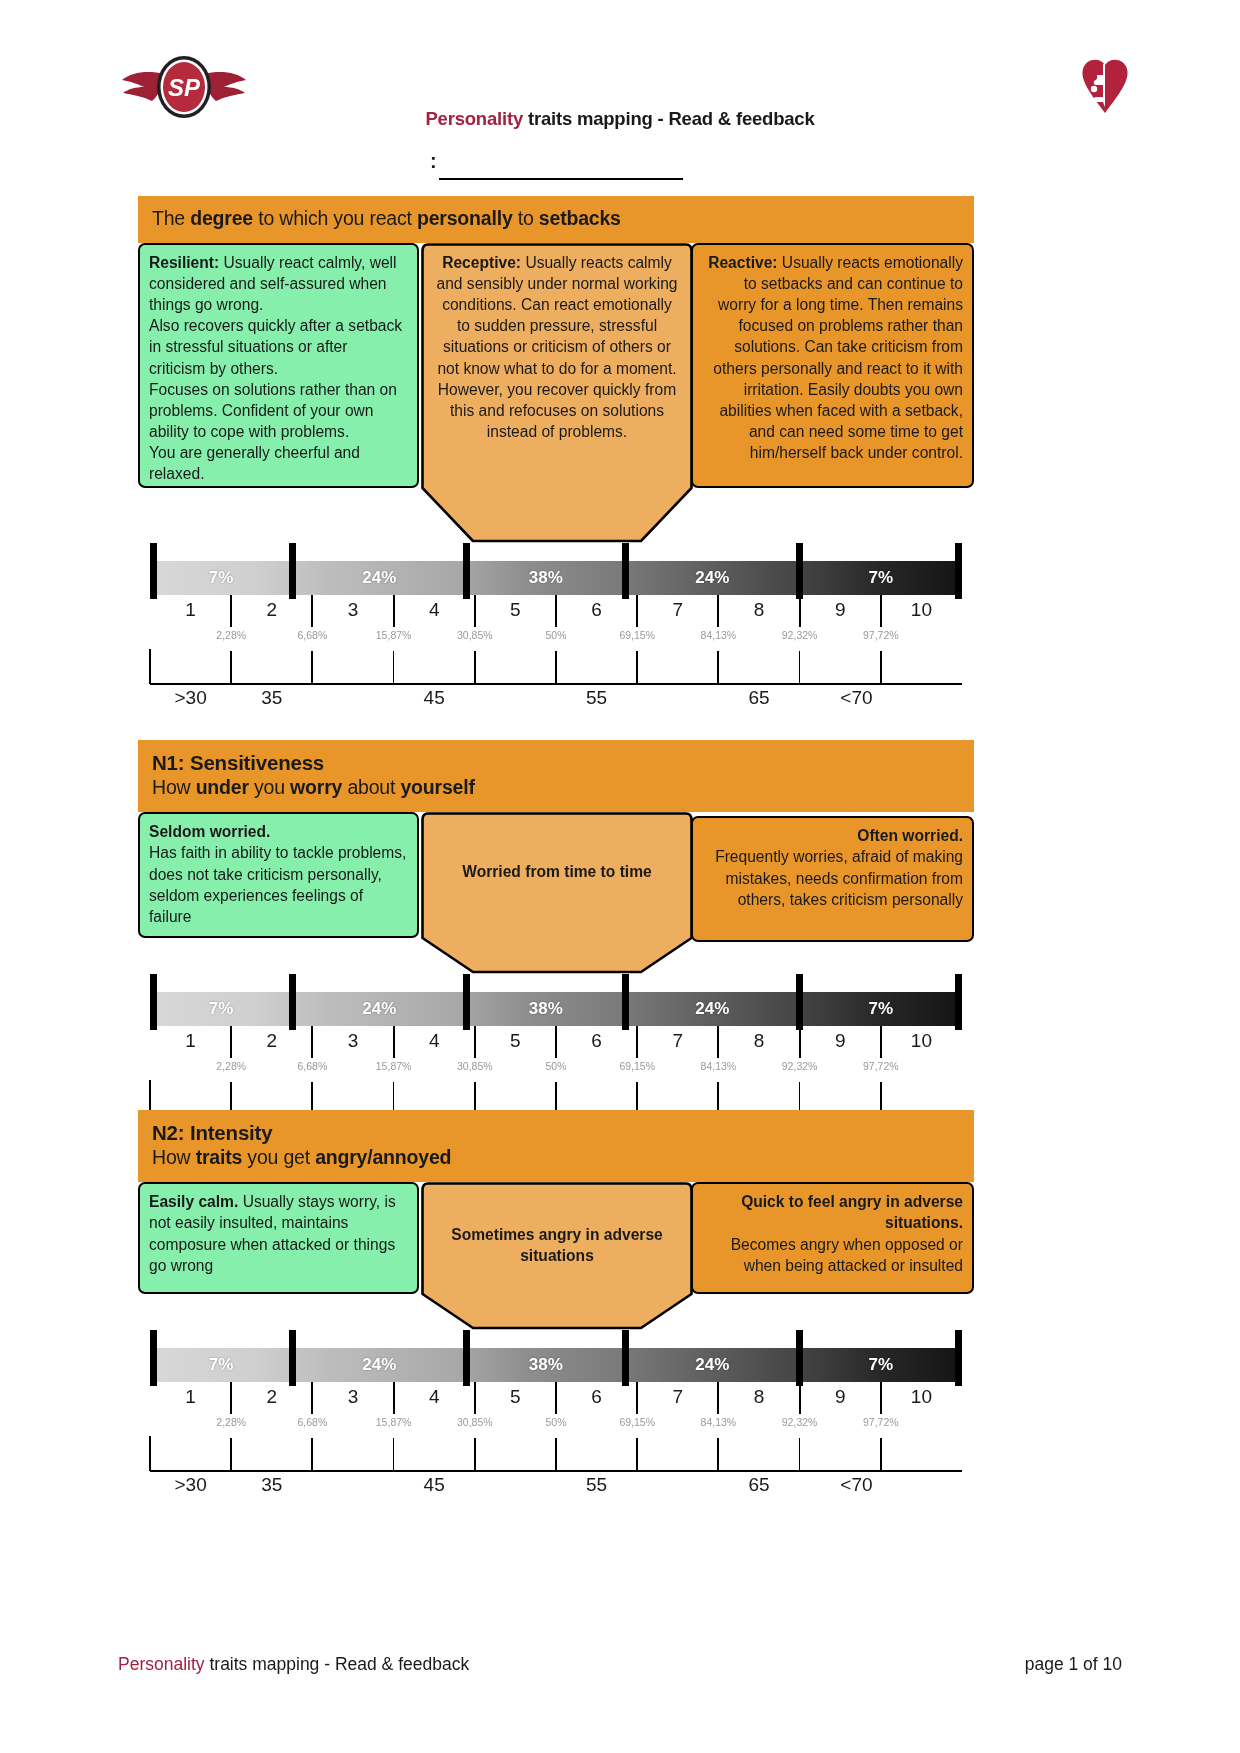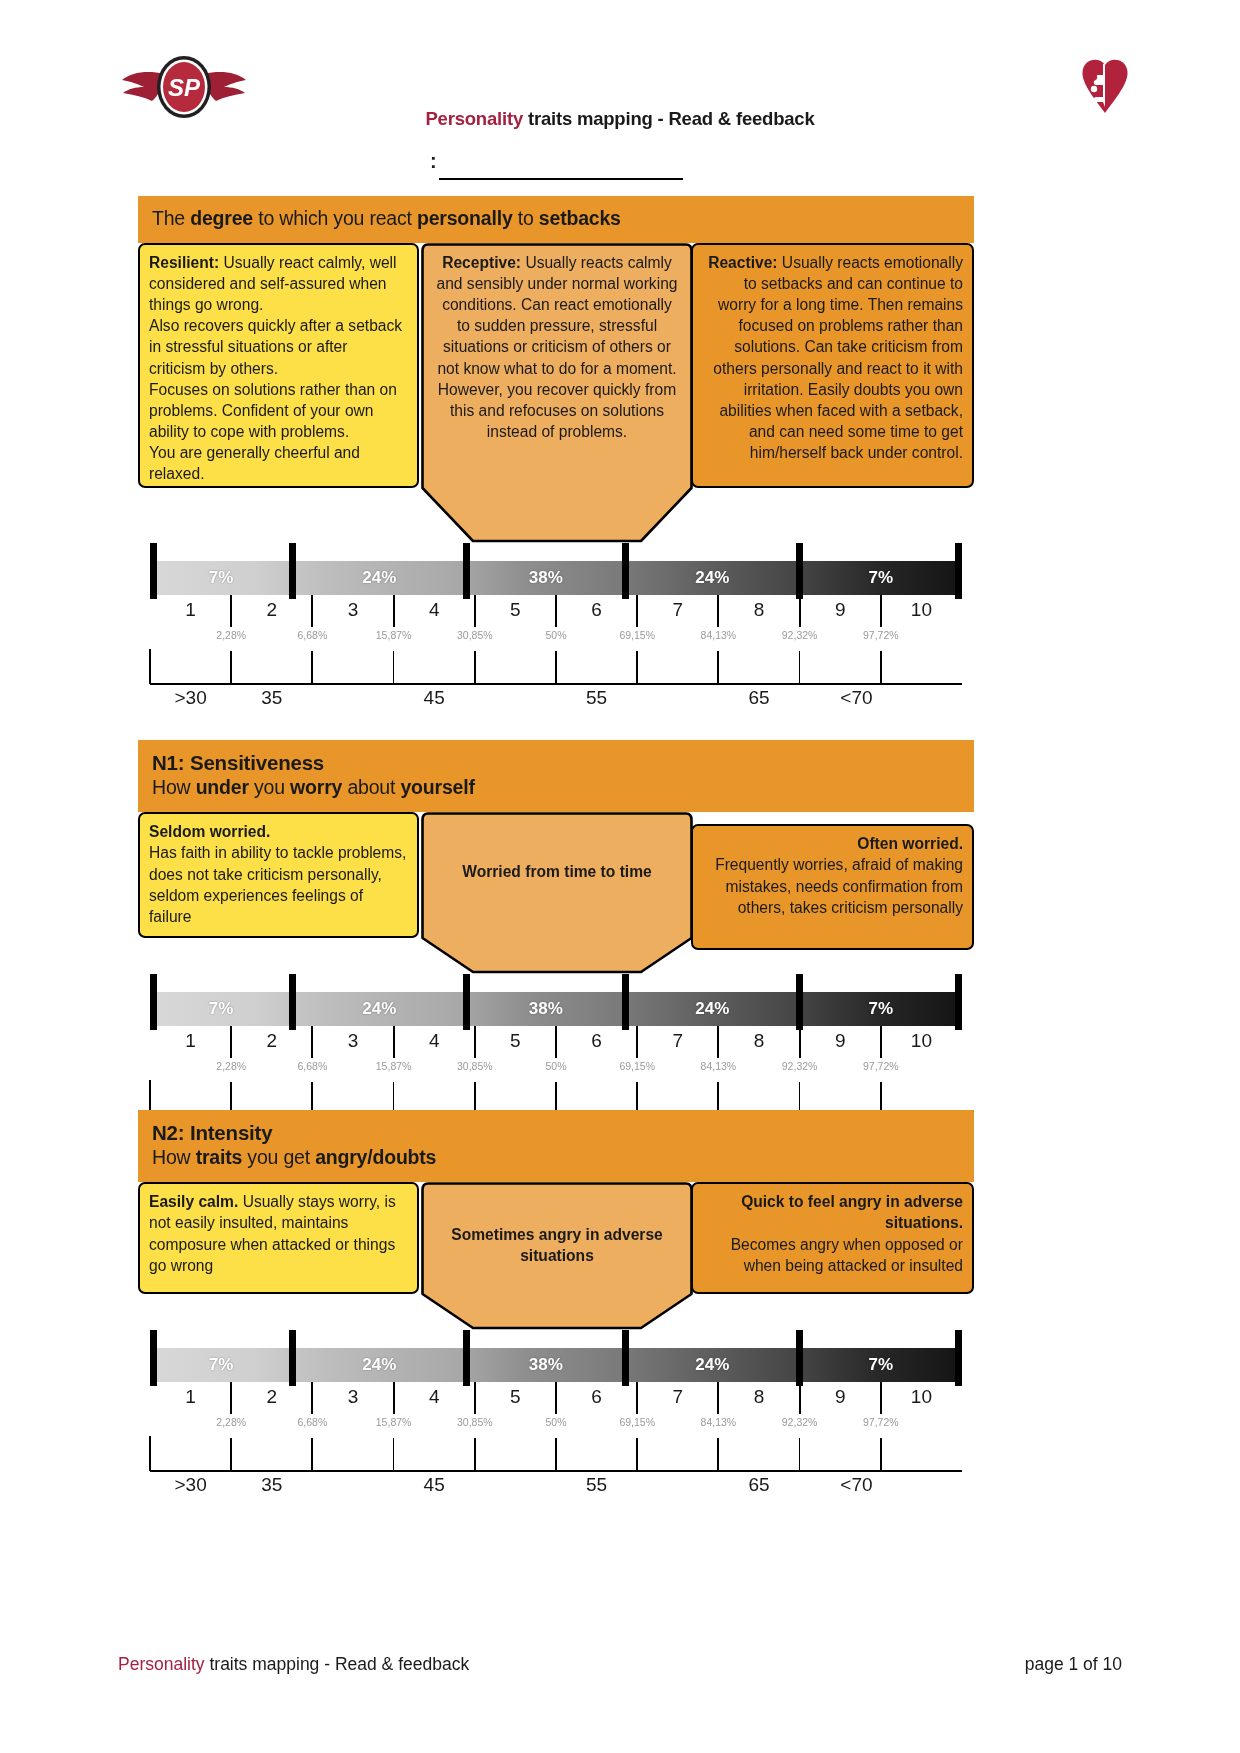--- a/index.html
+++ b/index.html
@@ -104,21 +104,21 @@
   .desc-box {
     box-sizing: border-box;
     border: 2.4px solid #000;
     border-radius: 7px;
     padding: 7px 9px 7px 9px;
     font-size: 15.6px;
     line-height: 1.355;
     position: relative;
   }
   .desc-box b { font-weight: bold; }
-  .box-a { background: #fde047; width: 281px; text-align: left; }
+  .box-a { background: #86efac; width: 281px; text-align: left; }
   .box-b { background: #eeae5f; width: 272px; text-align: center; }
   .box-c { background: #e8962a; width: 283px; text-align: right; }
 
   
   .scale-wrap { position: relative; width: 836px; height: 155px; }
   .grad-bar {
     position: absolute;
     left: 12px;
     top: 18px;
     width: 812px;
@@ -348,21 +348,21 @@
         </div>
         <div class="desc-row" style="position: relative; height: 162px;">
           <div class="desc-box box-b" style="position: absolute; left: 283px; top: 0px; height: 162px; border-radius: 7px; border: none; background: transparent; padding: 0px;">
             <svg viewBox="0 0 272 162" width="272" height="162" style="position: absolute; left: 0px; top: 0px;">
               <path d="M7,1.5 L265,1.5 Q270.5,1.5 270.5,8 L270.5,126 L220,160 L52,160 L1.5,126 L1.5,8 Q1.5,1.5 7,1.5 Z" fill="#eeae5f" stroke="#000" stroke-width="2.6" stroke-linejoin="round"></path>
             </svg>
             <div style="position: relative; padding: 49px 14px 0px; text-align: center; font-size: 15.6px; line-height: 1.355;"><b>Worried from time to time</b><span style="white-space: pre-wrap;"></span></div>
           </div>
           <div class="desc-box box-a" style="position: absolute; left: 0px; top: 0px; height: 126px; text-align: left;"><b>Seldom worried.</b><span style="white-space: pre-wrap;">
 Has faith in ability to tackle problems, does not take criticism personally, seldom experiences feelings of failure</span></div>
-          <div class="desc-box box-c" style="position: absolute; left: 553px; top: 12px; height: 126px; text-align: right;"><b>Often worried.</b><span style="white-space: pre-wrap;">
+          <div class="desc-box box-c" style="position: absolute; left: 553px; top: 4px; height: 126px; text-align: right;"><b>Often worried.</b><span style="white-space: pre-wrap;">
 Frequently worries, afraid of making mistakes, needs confirmation from others, takes criticism personally</span></div>
         </div>
         <div class="scale-wrap">
           <div class="grad-bar"></div>
           <div class="grad-seg" style="left: 12px; width: 142.1px;">7%</div>
           <div class="grad-seg" style="left: 154.1px; width: 174.58px;">24%</div>
           <div class="grad-seg" style="left: 328.68px; width: 158.34px;">38%</div>
           <div class="grad-seg" style="left: 487.02px; width: 174.58px;">24%</div>
           <div class="grad-seg" style="left: 661.6px; width: 162.4px;">7%</div>
           <div class="thick-tick" style="left: 12px;"></div>
@@ -420,21 +420,21 @@
             <div class="axis-label" style="left: 261.2px;">45</div>
             <div class="axis-label" style="left: 423.6px;">55</div>
             <div class="axis-label" style="left: 586px;">65</div>
             <div class="axis-label" style="left: 683.44px;">&lt;70</div>
           </div>
         </div>
       </div>
       <div class="section" style="position: absolute; left: 138px; top: 1110px;">
         <div class="band">
           <div class="band-title">N2: Intensity</div>
-          <div class="band-sub"><span>How </span><b>traits</b><span> you get </span><b>angry/doubts</b></div>
+          <div class="band-sub"><span>How </span><b>traits</b><span> you get </span><b>angry/annoyed</b></div>
         </div>
         <div class="desc-row" style="position: relative; height: 148px;">
           <div class="desc-box box-a" style="position: absolute; left: 0px; top: 0px; height: 112px; text-align: left;"><b>Easily calm.</b><span style="white-space: pre-wrap;"> Usually stays worry, is not easily insulted, maintains composure when attacked or things go wrong</span></div>
           <div class="desc-box box-b" style="position: absolute; left: 283px; top: 0px; height: 148px; border-radius: 7px; border: none; background: transparent; padding: 0px;">
             <svg viewBox="0 0 272 148" width="272" height="148" style="position: absolute; left: 0px; top: 0px;">
               <path d="M7,1.5 L265,1.5 Q270.5,1.5 270.5,8 L270.5,112 L220,146 L52,146 L1.5,112 L1.5,8 Q1.5,1.5 7,1.5 Z" fill="#eeae5f" stroke="#000" stroke-width="2.6" stroke-linejoin="round"></path>
             </svg>
             <div style="position: relative; padding: 42px 14px 0px; text-align: center; font-size: 15.6px; line-height: 1.355;"><b>Sometimes angry in adverse situations</b><span style="white-space: pre-wrap;"></span></div>
           </div>
           <div class="desc-box box-c" style="position: absolute; left: 553px; top: 0px; height: 112px; text-align: right;"><b>Quick to feel angry in adverse situations.</b><span style="white-space: pre-wrap;">

